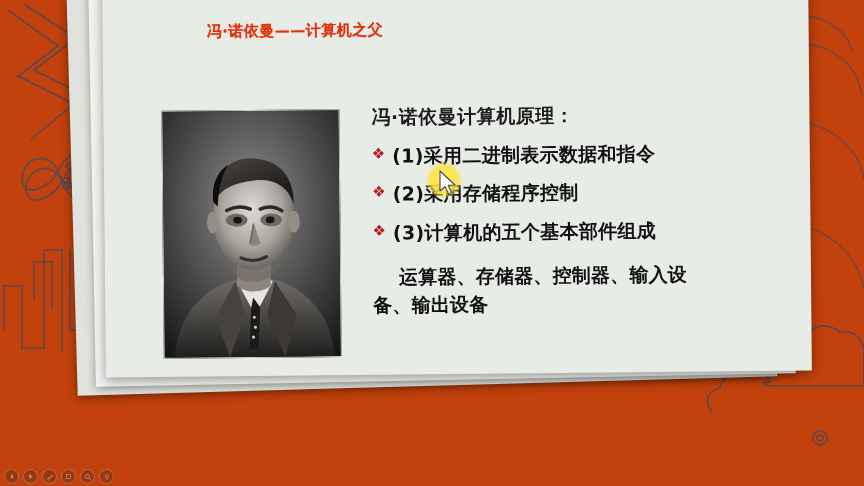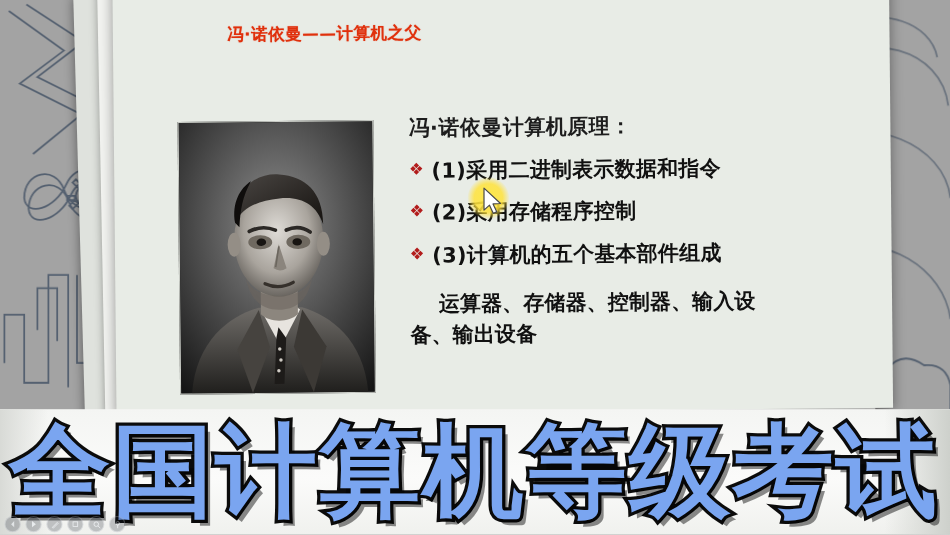--- a/index.html
+++ b/index.html
@@ -5,21 +5,21 @@
   * { margin:0; padding:0; box-sizing:border-box; }
   html, body {
     width:864px; height:486px;
     overflow:hidden;
     background:#101c2b;
     font-family:"DejaVu Sans","Liberation Sans",sans-serif;
   }
   #stage {
     position:relative;
     width:864px; height:486px;
-    background:#a3a3a3;
+    background:#c2410c;
     overflow:hidden;
   }
 
   
   .bg-art { position:absolute; inset:0; pointer-events:none; }
   .bg-art svg { width:100%; height:100%; display:block; }
 
   
   .paper-back {
     position:absolute;
@@ -335,25 +335,20 @@
     </div>
   </div>
 
   <div class="click-glow"></div>
   <div class="cursor">
     <svg viewBox="0 0 20 26" aria-hidden="true">
       <path d="M2 1 L2 21 L7 16.5 L10.5 24 L13.6 22.6 L10.2 15.4 L17 15 Z" fill="#ffffff" stroke="#4a4a4a" stroke-width="1.1" stroke-linejoin="round"></path>
     </svg>
   </div>
 
-  <div class="banner">
-    <div class="banner-left-fade"></div>
-    <div class="banner-right-fade"></div>
-    <div class="banner-text">全国计算机等级考试</div>
-  </div>
 
   <div class="player-bar">
     <div class="pbtn">
       <svg width="7" height="7" viewBox="0 0 10 10" aria-hidden="true">
           <path d="M7 1 L3 5 L7 9 Z" fill="#e6ebf4"></path>
         </svg>
     </div>
     <div class="pbtn">
       <svg width="7" height="7" viewBox="0 0 10 10" aria-hidden="true">
           <path d="M3 1 L8 5 L3 9 Z" fill="#e6ebf4"></path>

